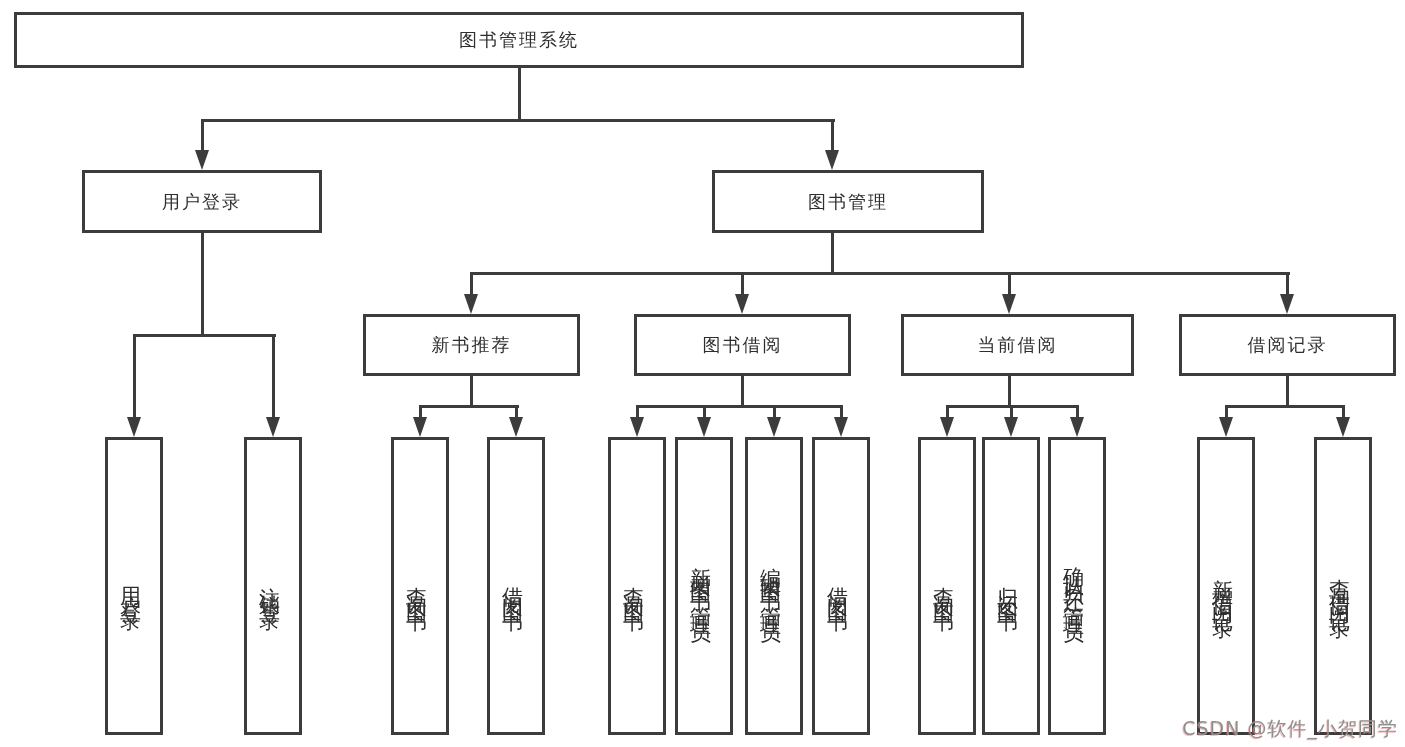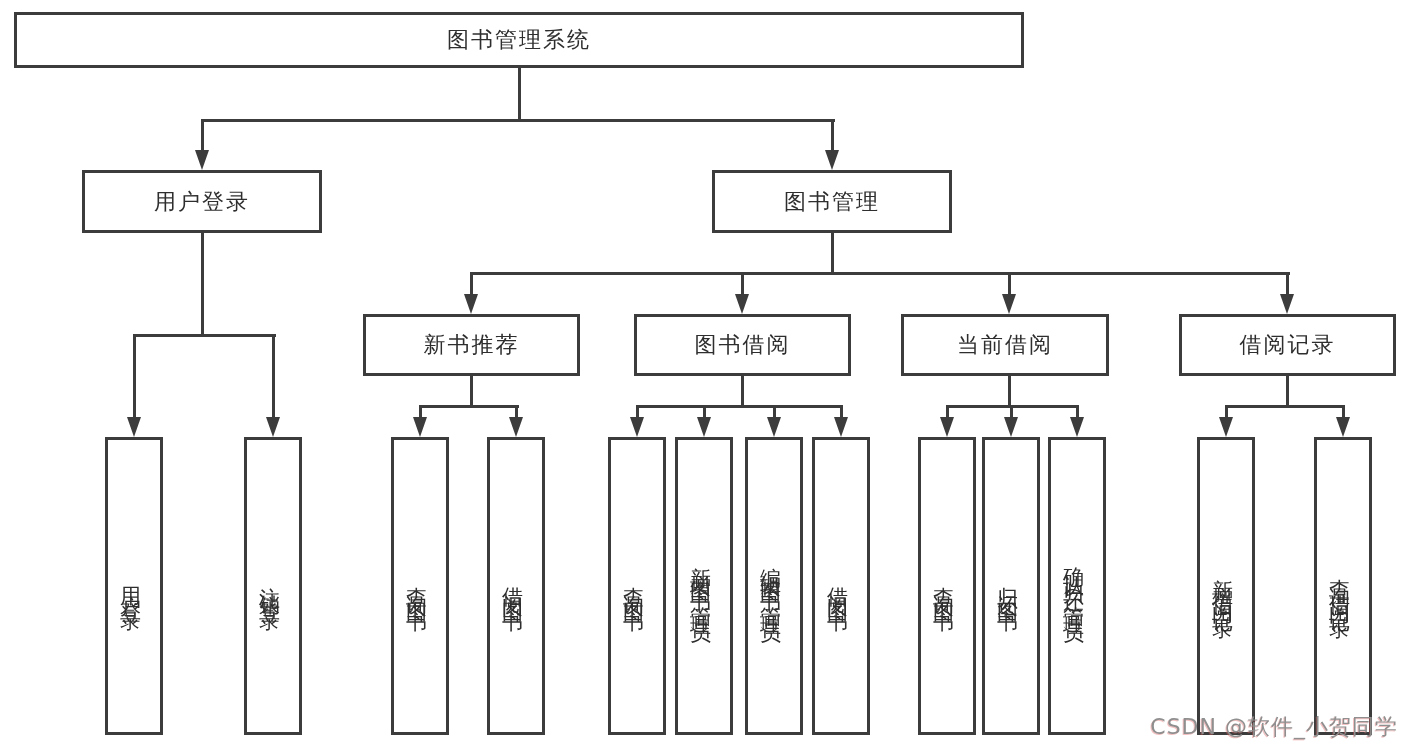--- a/index.html
+++ b/index.html
@@ -17,21 +17,21 @@
   }
   .node {
     position:absolute;
     background:#ffffff;
     border:3px solid #3c3c3c;
     display:flex;
     align-items:center;
     justify-content:center;
   }
   .node .lbl {
-    font-size:22px;
+    font-size:18px;
     letter-spacing:2px;
     color:#2e2e2e;
     white-space:nowrap;
   }
   .leaf .lbl {
     writing-mode:vertical-rl;
     text-orientation:mixed;
     white-space:normal;
     font-size:21px;
     line-height:1;
@@ -46,21 +46,21 @@
     position:absolute;
     width:0; height:0;
     border-left:7px solid transparent;
     border-right:7px solid transparent;
     border-top:20px solid #3c3c3c;
   }
   .watermark {
     position:absolute;
     right:7px;
     bottom:5px;
-    font-size:22px;
+    font-size:19px;
     letter-spacing:1px;
     color:#8f8f8f;
     text-shadow:-1px 1px 0 rgba(222,98,98,0.4);
     white-space:nowrap;
   }
 </style>
 </head>
 <body>
 
 <div class="canvas">
@@ -124,31 +124,31 @@
   <div class="line" style="left:1342px;top:405px;width:3px;height:12px;"></div>
   <div class="arrow" style="left:1336px;top:417px;"></div>
 
   <div class="node" style="left:14px;top:12px;width:1010px;height:56px;">
     <span class="lbl">图书管理系统</span>
   </div>
 
   <div class="node" style="left:82px;top:170px;width:240px;height:63px;">
     <span class="lbl">用户登录</span>
   </div>
-  <div class="node" style="left:712px;top:170px;width:240px;height:63px;">
+  <div class="node" style="left:712px;top:170px;width:272px;height:63px;">
     <span class="lbl">图书管理</span>
   </div>
 
   <div class="node" style="left:634px;top:314px;width:217px;height:62px;">
     <span class="lbl">图书借阅</span>
   </div>
   <div class="node" style="left:363px;top:314px;width:217px;height:62px;">
     <span class="lbl">新书推荐</span>
   </div>
-  <div class="node" style="left:901px;top:314px;width:208px;height:62px;">
+  <div class="node" style="left:901px;top:314px;width:233px;height:62px;">
     <span class="lbl">当前借阅</span>
   </div>
   <div class="node" style="left:1179px;top:314px;width:217px;height:62px;">
     <span class="lbl">借阅记录</span>
   </div>
 
   <div class="node leaf" style="left:105px;top:437px;width:58px;height:298px;">
     <span class="lbl">用户登录</span>
   </div>
   <div class="node leaf" style="left:244px;top:437px;width:58px;height:298px;">

